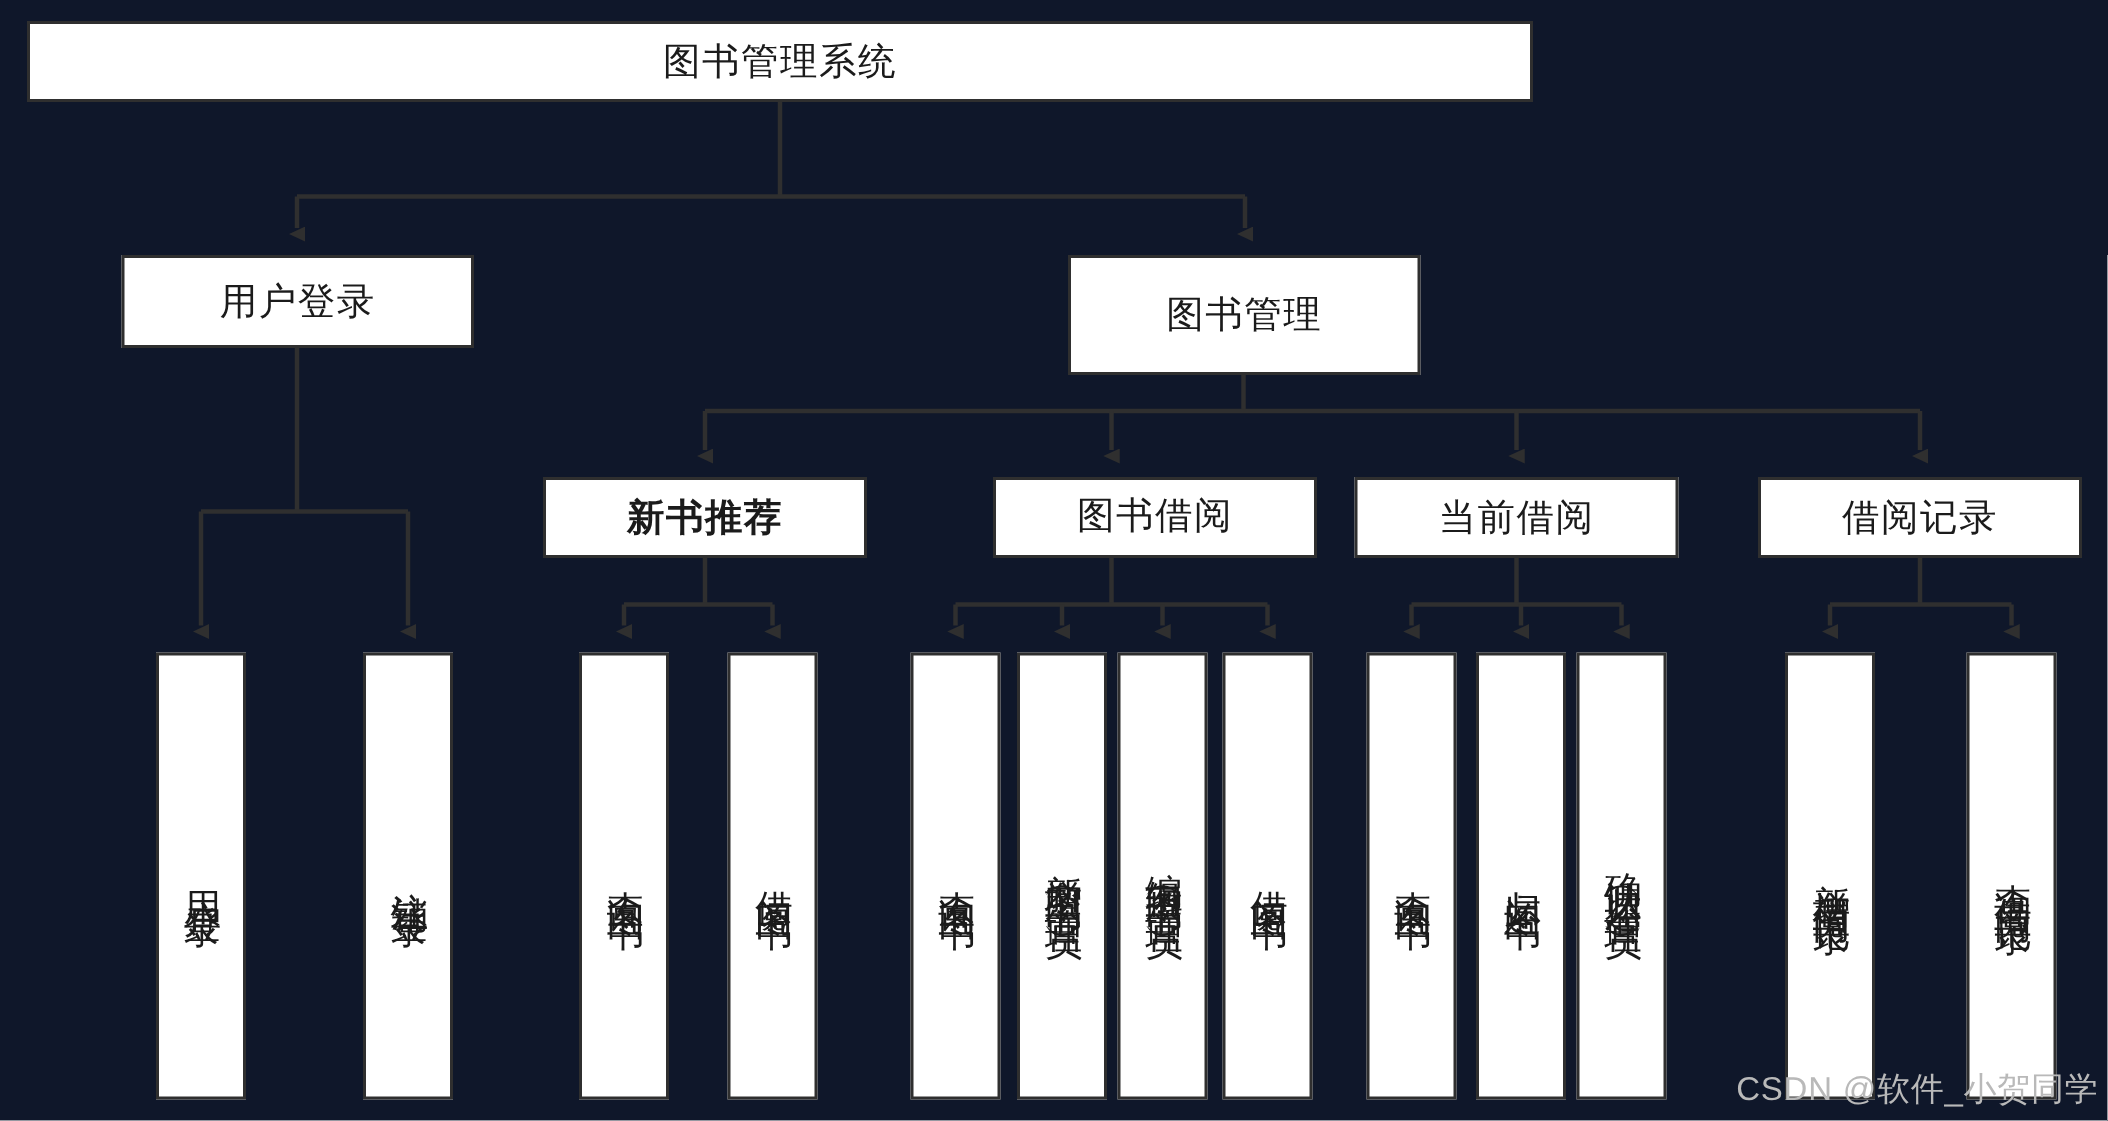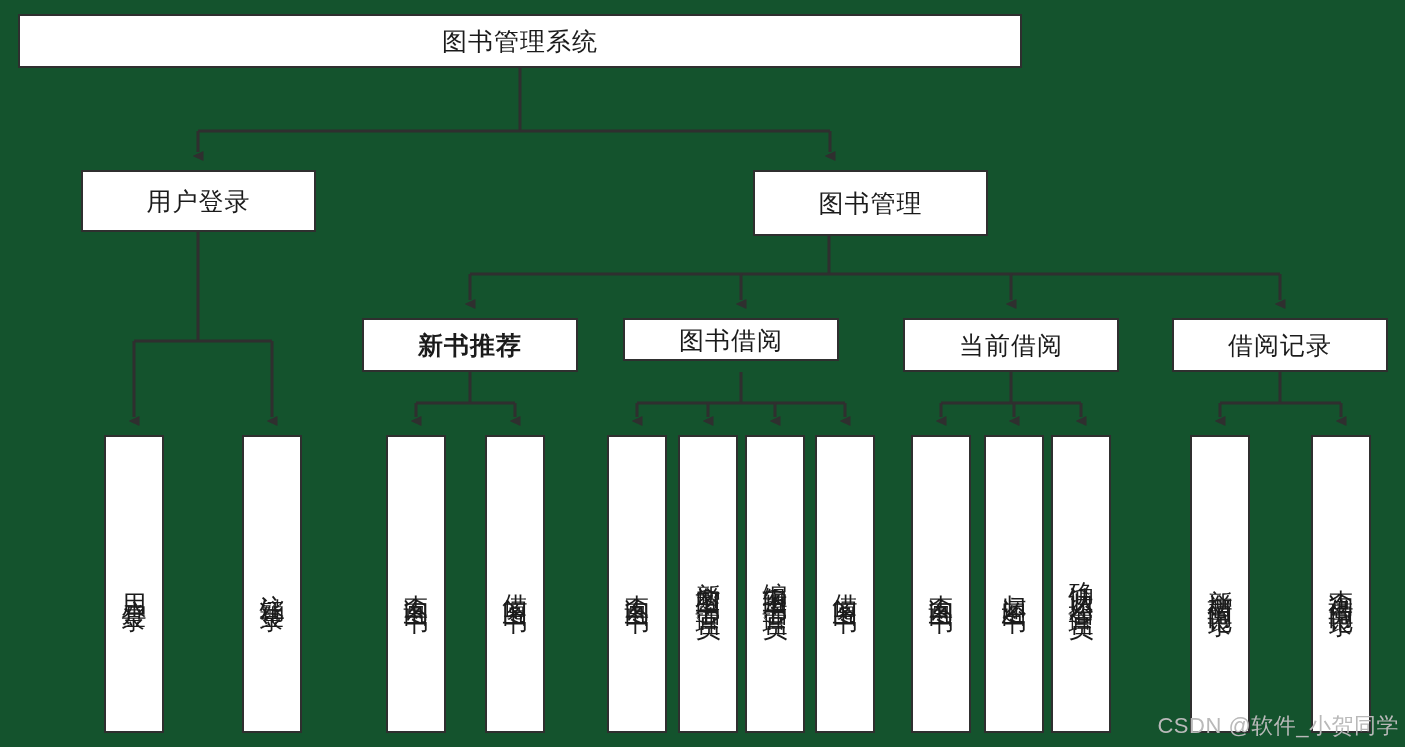--- a/index.html
+++ b/index.html
@@ -7,21 +7,21 @@
     padding: 0;
     background: #ffffff;
   }
   body {
     font-family: "Liberation Sans", "DejaVu Sans", sans-serif;
   }
   #canvas {
     position: relative;
     width: 1405px;
     height: 747px;
-    background: #14532d;
+    background: #0f172a;
     overflow: hidden;
   }
   svg.connectors {
     position: absolute;
     left: 0;
     top: 0;
     width: 1405px;
     height: 747px;
     pointer-events: none;
   }
@@ -124,28 +124,28 @@
     </g>
   </svg>
 
   <div class="node root horiz" style="left:18px; top:14px; width:1004px; height:54px;">
     <span>图书管理系统</span>
   </div>
 
   <div class="node horiz" style="left:81px; top:170px; width:235px; height:62px;">
     <span>用户登录</span>
   </div>
-  <div class="node horiz" style="left:753px; top:170px; width:235px; height:66px;">
+  <div class="node horiz" style="left:712px; top:170px; width:235px; height:80px;">
     <span>图书管理</span>
   </div>
 
   <div class="node horiz" style="left:362px; top:318px; width:216px; height:54px;font-weight:bold;">
     <span>新书推荐</span>
   </div>
-  <div class="node horiz" style="left:623px; top:318px; width:216px; height:43px;">
+  <div class="node horiz" style="left:662px; top:318px; width:216px; height:54px;font-family:Liberation Serif, serif;">
     <span>图书借阅</span>
   </div>
   <div class="node horiz" style="left:903px; top:318px; width:216px; height:54px;">
     <span>当前借阅</span>
   </div>
   <div class="node horiz" style="left:1172px; top:318px; width:216px; height:54px;">
     <span>借阅记录</span>
   </div>
 
   <div class="node leaf" style="left:104px; top:435px; width:60px; height:298px;">

